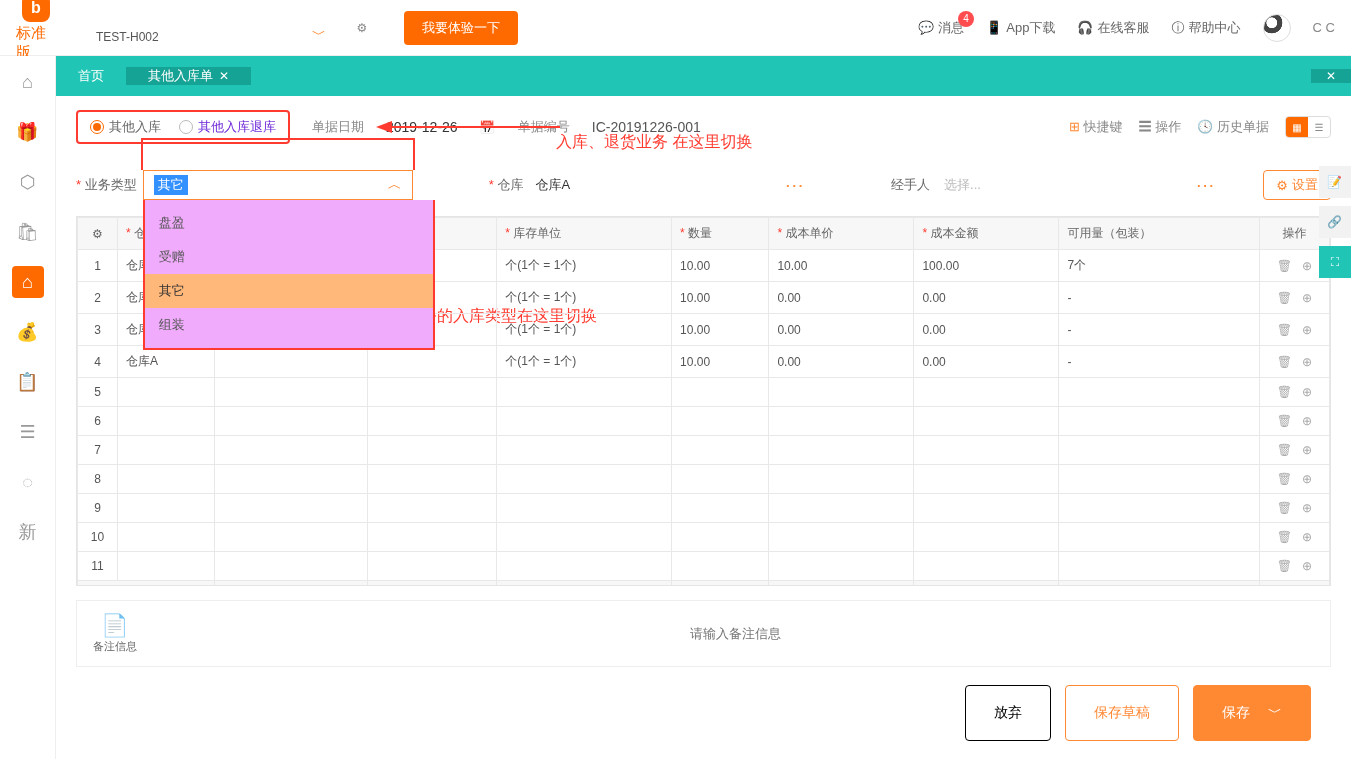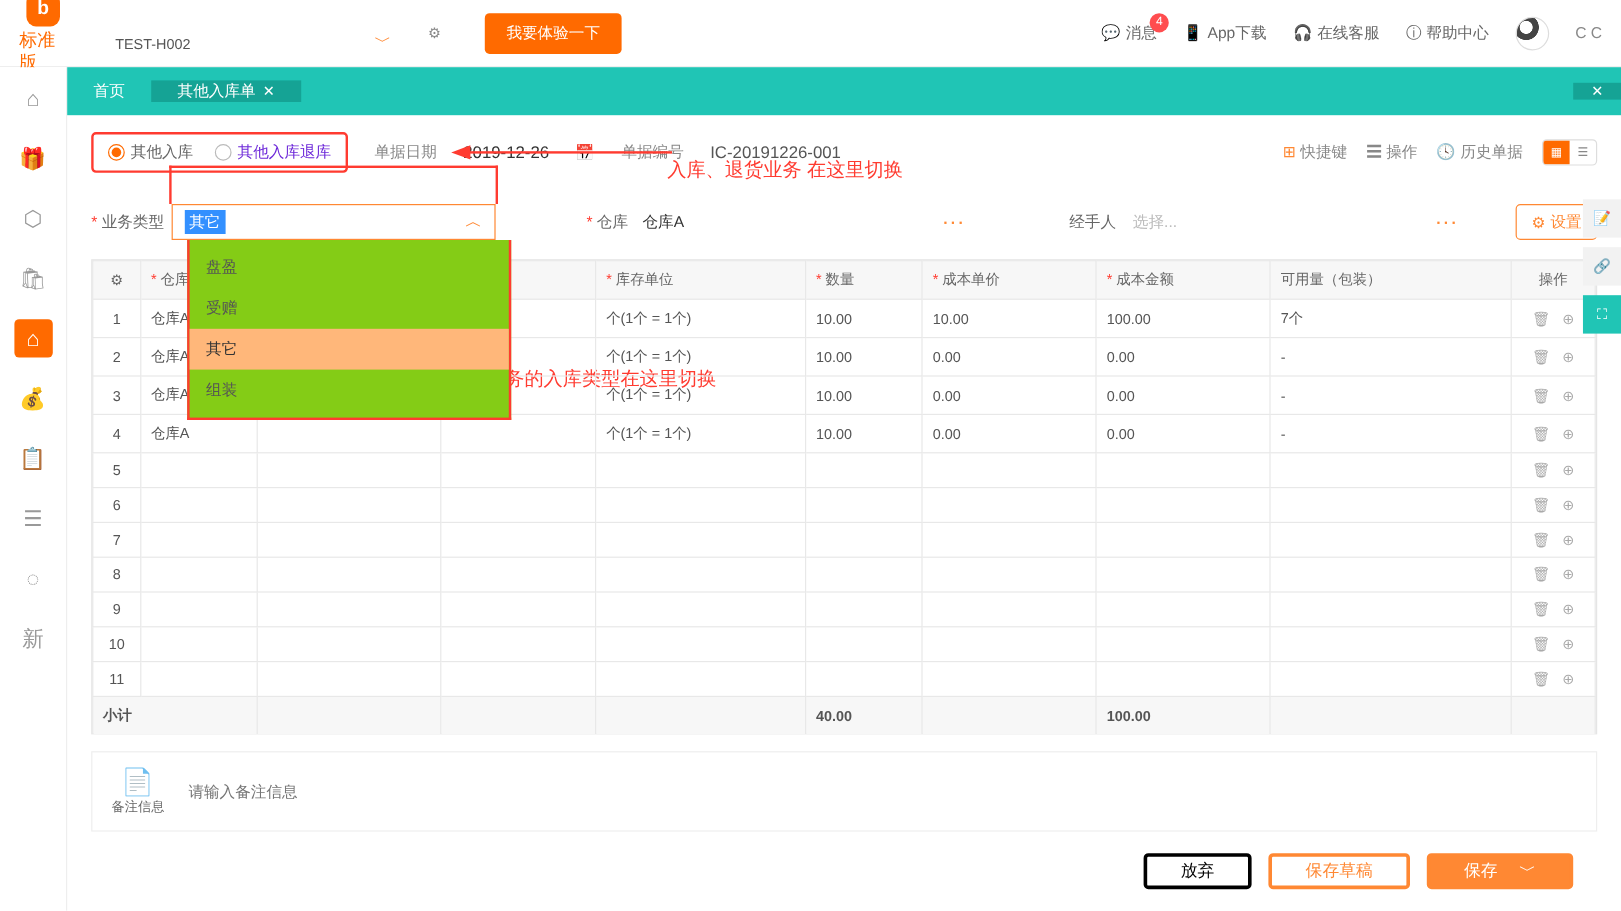--- a/index.html
+++ b/index.html
@@ -59,21 +59,21 @@
 .arrow1 { position: absolute; left: 300px; top: 11px; width: 0; height: 0; border-top: 6px solid transparent; border-bottom: 6px solid transparent; border-right: 16px solid #ff3b30; }
 .arrow1::after { content: ''; position: absolute; left: 14px; top: -1px; width: 170px; height: 2px; background: #ff3b30; }
 
 
 .row2 { display: flex; align-items: center; margin-top: 26px; gap: 8px; font-size: 13px; color: #666; position: relative; }
 .req { color: #ff3b30; }
 .field { display: flex; align-items: center; gap: 6px; }
 .biztype-wrap { position: relative; }
 .biztype-input { width: 270px; height: 30px; border: 1px solid #ff8833; display: flex; align-items: center; justify-content: space-between; padding: 0 10px; color: #333; }
 .biztype-val { background: #3390ff; color: #fff; padding: 1px 4px; }
-.dropdown { position: absolute; top: 30px; left: 13px; width: 270px; background: #84cc16; border: 2px solid #ff3b30; border-top: none; z-index: 10; padding: 6px 0; }
+.dropdown { position: absolute; top: 30px; left: 0; width: 292px; background: #f0abfc; border: 2px solid #ff3b30; border-top: none; z-index: 10; padding: 6px 0; }
 .dd-item { padding: 8px 14px; color: #555; }
 .dd-item.hover { background: #ffb77a; color: #333; }
 .red-border-top { position: absolute; left: -2px; top: -32px; width: 274px; height: 32px; border: 2px solid #ff3b30; border-bottom: none; pointer-events: none; }
 .f-more { color: #ff8833; font-weight: bold; letter-spacing: 2px; }
 .handler-val { color: #bbb; }
 .settings-btn { margin-left: auto; border: 1px solid #ff8833; color: #ff8833; padding: 5px 12px; border-radius: 4px; display: flex; align-items: center; gap: 4px; }
 
 .annotation2 { position: absolute; left: 317px; top: 250px; color: #ff3b30; font-size: 16px; }
 .arrow2 { position: absolute; left: 213px; top: 202px; pointer-events: none; }
 
@@ -86,25 +86,25 @@
 .col-num { width: 40px; text-align: center; }
 .col-gear { width: 36px; text-align: center; }
 .col-ops { width: 70px; text-align: center; }
 .scan-btn { background: linear-gradient(#ffa54d,#ff7a1a); color: #fff; padding: 3px 8px; border-radius: 3px; font-size: 11px; }
 .ops-icons { display: flex; gap: 10px; justify-content: center; color: #aaa; }
 .subtotal-row td { background: #f7f7f7; font-weight: bold; }
 
 
 .remark-bar { margin-top: 14px; border: 1px solid #eee; display: flex; align-items: center; padding: 12px 16px; gap: 20px; }
 .remark-icon { color: #20c5b5; display: flex; flex-direction: column; align-items: center; }
-.remark-input { flex: 1; border: none; color: #bbb; font-size: 13px; }
+.remark-input { flex: 1; border: none; color: #bbb; font-size: 13px; text-align: center; }
 
 
 .footer { display: flex; justify-content: flex-end; gap: 14px; padding: 18px 20px; }
-.btn { padding: 3px 28px; border-radius: 4px; border: 3px solid #000000; background: #fff; font-size: 14px; }
+.btn { padding: 18px 28px; border-radius: 4px; border: 1px solid #000000; background: #fff; font-size: 14px; }
 .btn-outline { border-color: #ff8833; color: #ff8833; }
 .btn-primary { background: #ff8833; color: #fff; border-color: #ff8833; display: flex; align-items: center; gap: 18px; }
 
 
 .float-side { position: absolute; right: 0; top: 110px; width: 32px; display: flex; flex-direction: column; gap: 8px; }
 .fs-item { width: 32px; height: 32px; background: #f2f2f2; display: flex; align-items: center; justify-content: center; color: #888; }
 .fs-item.teal { background: #20c5b5; color: #fff; }
 
 svg { width: 1em; height: 1em; }
 </style>

